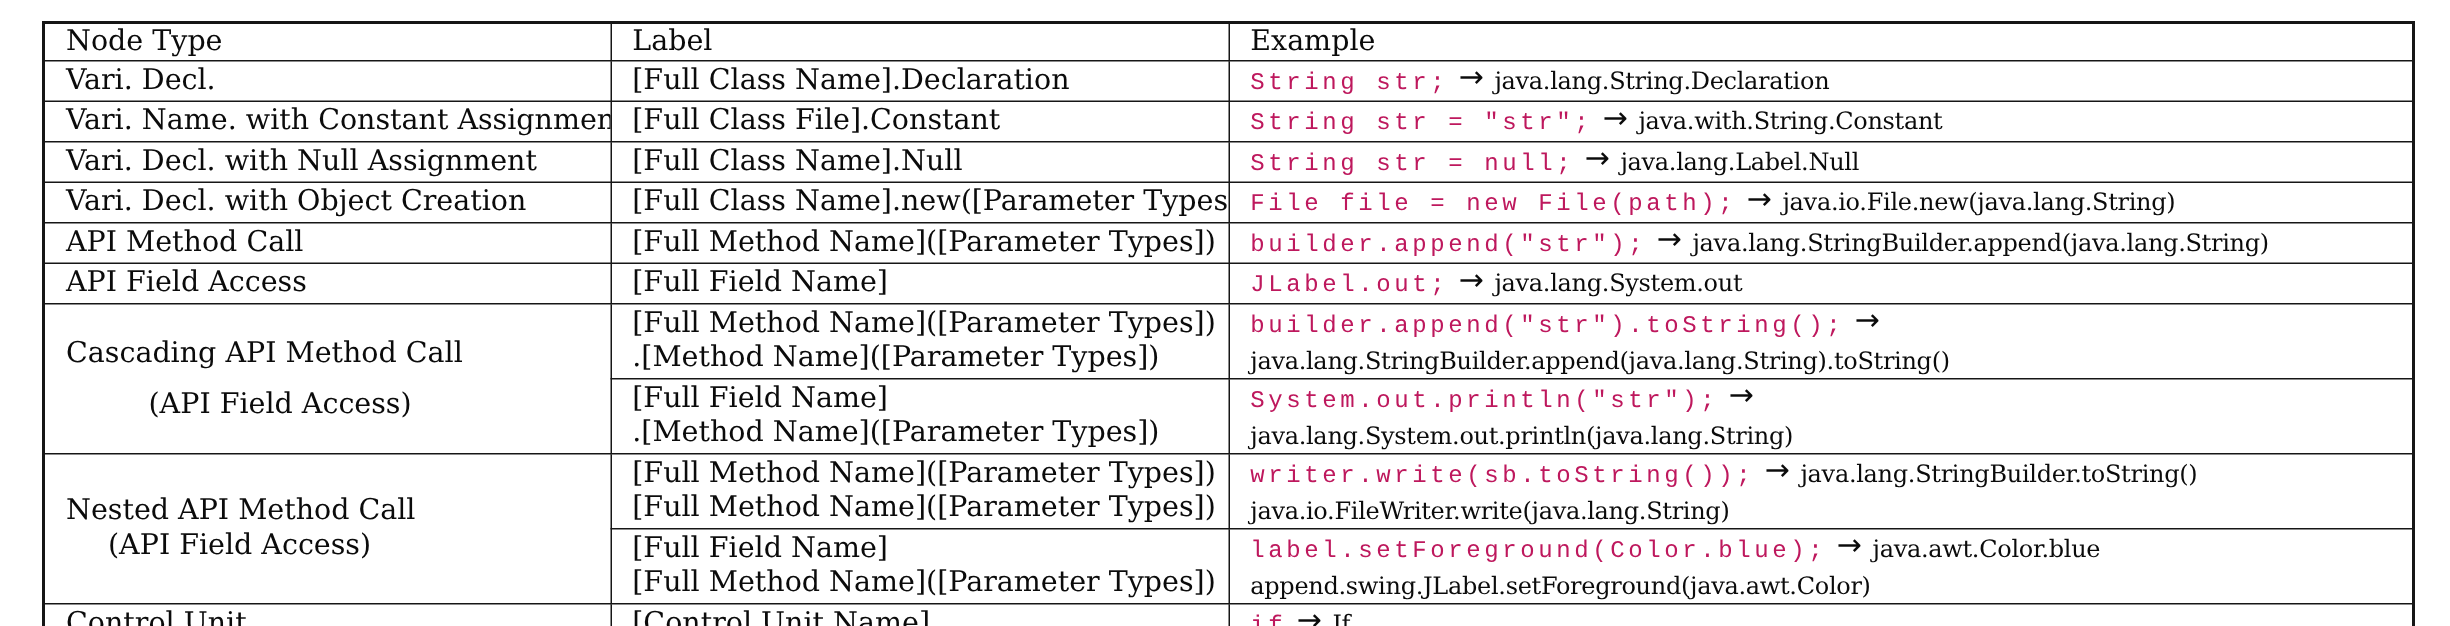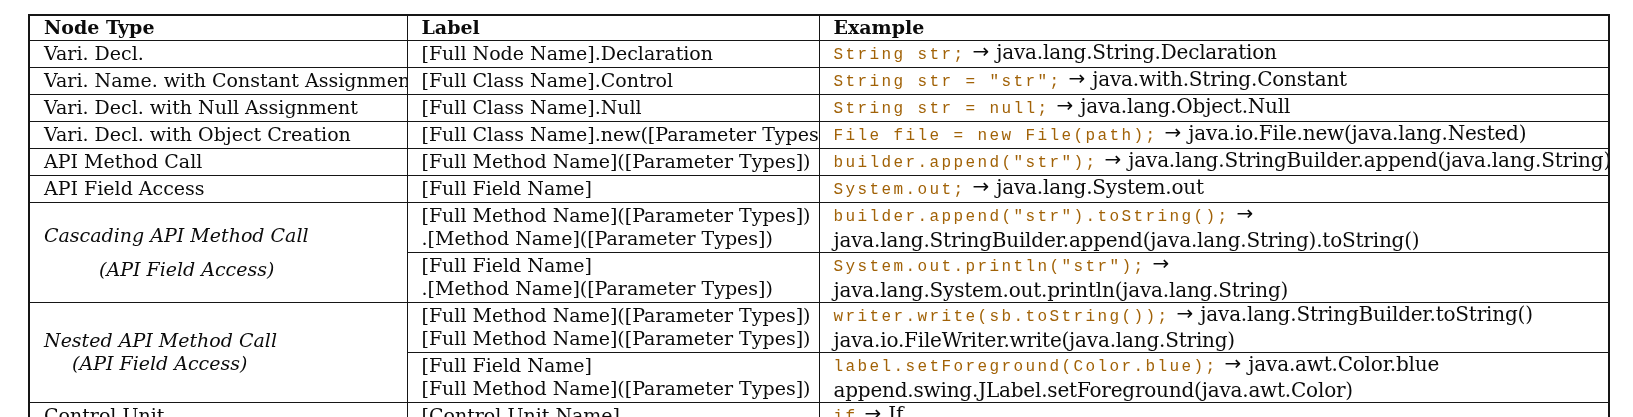--- a/index.html
+++ b/index.html
@@ -31,35 +31,35 @@
     text-align: left;
     line-height: 23px;
     overflow: hidden;
     white-space: nowrap;
   }
   tr.h-header  { height: 25px; }
   tr.h-row    { height: 24px; margin-left: 48px; }
   tr.h-sub-c  { height: 46px; }
   tr.h-sub-n  { height: 48px; }
   tr.h-control{ height: 23px; }
-  th { font-weight: bold; }
+  th { font-weight: normal; }
   
-  td.nt-merged { vertical-align: middle; font-style: italic; }
+  td.nt-merged { vertical-align: middle; }
   td.nt-merged .nt-line2 { padding-left: 55px; }
   td.nt-merged.nested .nt-line2 { padding-left: 28px; }
   td.nt-merged.casc .nt-line1 { margin-bottom: 11px; }
   
   .code {
     font-family: "Liberation Mono", "DejaVu Sans Mono", monospace;
     font-size: 16px;
     letter-spacing: 2.4px;
-    color: #a16207;
+    color: #be185d;
   }
   .serif-exp {
-    font-size: 20px;
+    font-size: 16px;
     letter-spacing: -0.2px;
   }
   .arrow {
     font-family: "DejaVu Sans", sans-serif;
     font-size: 20px;
     margin: 0 7px;
     position: relative;
     top: -1px;
   }
   .ex-line { line-height: 23px; white-space: nowrap; }
@@ -78,63 +78,63 @@
 
     <tbody>
         <tr class="h-header">
       <th>Node Type</th>
       <th>Label</th>
       <th>Example</th>
     </tr>
 
     <tr class="h-row">
       <td>Vari. Decl.</td>
-      <td>[Full Node Name].Declaration</td>
+      <td>[Full Class Name].Declaration</td>
       <td>
         <span class="code">String str;</span><span class="arrow">→</span><span class="serif-exp">java.lang.String.Declaration</span>
       </td>
     </tr>
 
     <tr class="h-row">
       <td>Vari. Name. with Constant Assignment</td>
-      <td>[Full Class Name].Control</td>
+      <td>[Full Class File].Constant</td>
       <td>
         <span class="code">String str = "str";</span><span class="arrow">→</span><span class="serif-exp">java.with.String.Constant</span>
       </td>
     </tr>
 
     <tr class="h-row">
       <td>Vari. Decl. with Null Assignment</td>
       <td>[Full Class Name].Null</td>
       <td>
-        <span class="code">String str = null;</span><span class="arrow">→</span><span class="serif-exp">java.lang.Object.Null</span>
+        <span class="code">String str = null;</span><span class="arrow">→</span><span class="serif-exp">java.lang.Label.Null</span>
       </td>
     </tr>
 
     <tr class="h-row">
       <td>Vari. Decl. with Object Creation</td>
       <td>[Full Class Name].new([Parameter Types])</td>
       <td>
-        <span class="code">File file = new File(path);</span><span class="arrow">→</span><span class="serif-exp">java.io.File.new(java.lang.Nested)</span>
+        <span class="code">File file = new File(path);</span><span class="arrow">→</span><span class="serif-exp">java.io.File.new(java.lang.String)</span>
       </td>
     </tr>
 
     <tr class="h-row">
       <td>API Method Call</td>
       <td>[Full Method Name]([Parameter Types])</td>
       <td>
         <span class="code">builder.append("str");</span><span class="arrow">→</span><span class="serif-exp">java.lang.StringBuilder.append(java.lang.String)</span>
       </td>
     </tr>
 
     <tr class="h-row">
       <td>API Field Access</td>
       <td>[Full Field Name]</td>
       <td>
-        <span class="code">System.out;</span><span class="arrow">→</span><span class="serif-exp">java.lang.System.out</span>
+        <span class="code">JLabel.out;</span><span class="arrow">→</span><span class="serif-exp">java.lang.System.out</span>
       </td>
     </tr>
 
     <tr class="h-sub-c">
       <td class="nt-merged casc" rowspan="2">
         <div class="nt-line1">Cascading API Method Call</div>
         <div class="nt-line2">(API Field Access)</div>
       </td>
       <td>
         <div class="lbl-line">[Full Method Name]([Parameter Types])</div>

